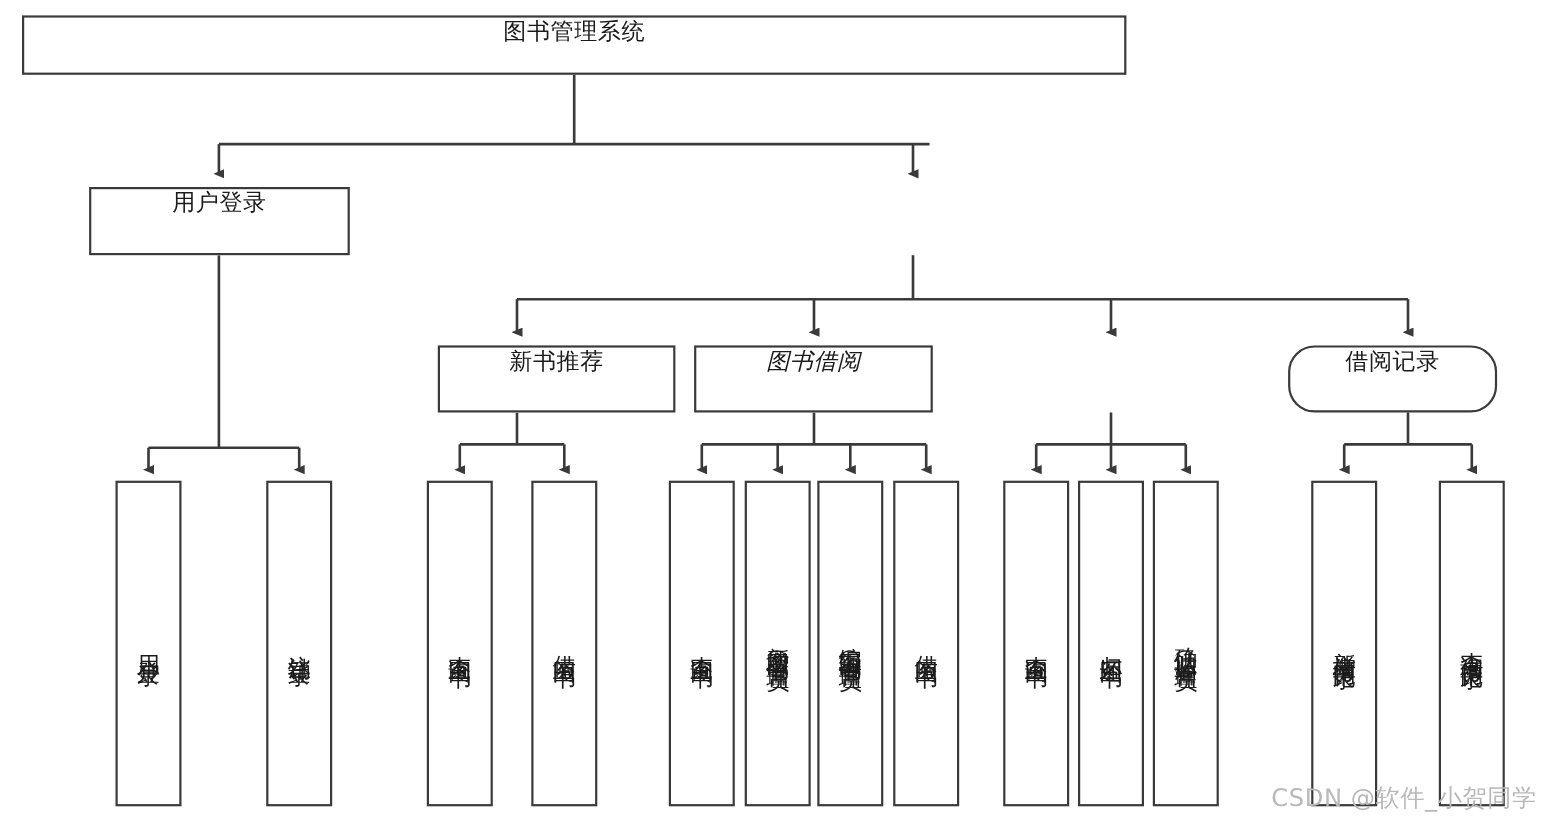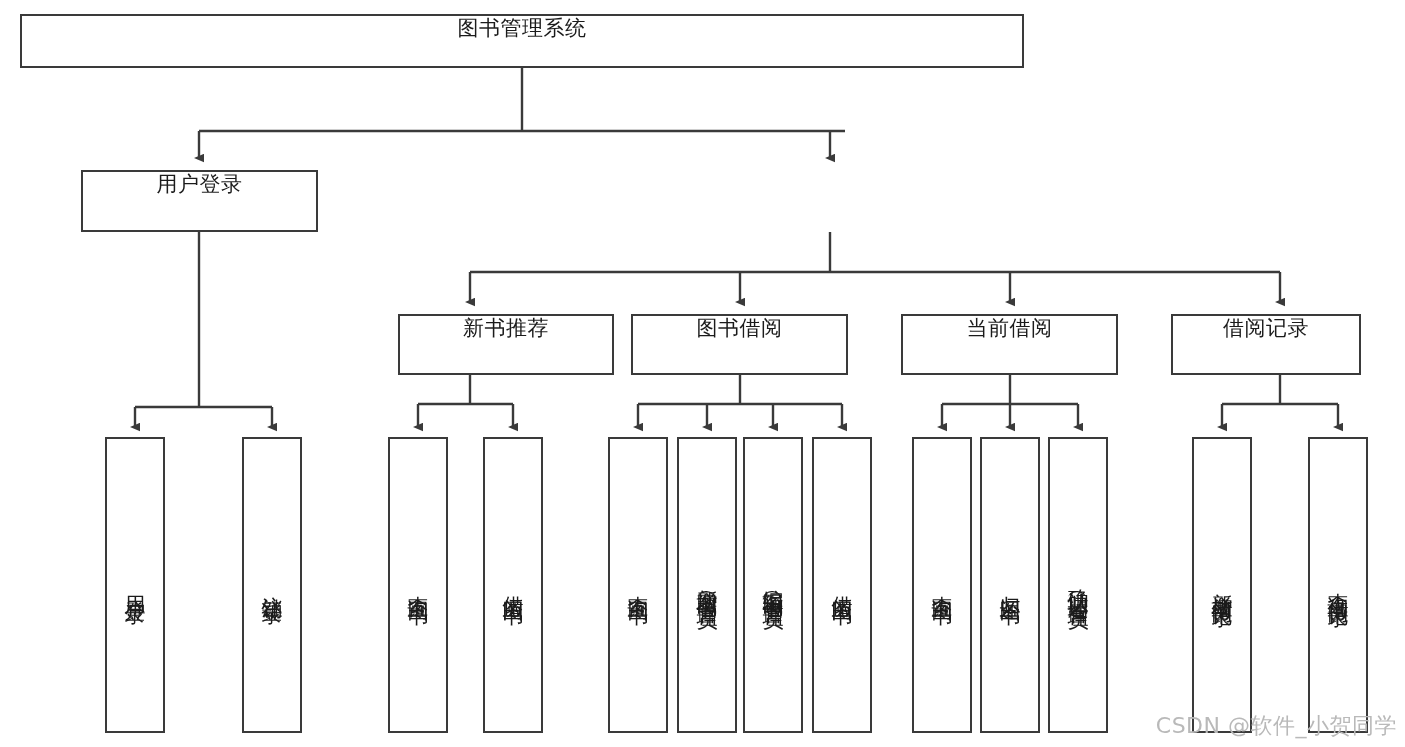--- a/index.html
+++ b/index.html
@@ -136,29 +136,26 @@
 
   <div class="node horiz" style="left:81px; top:170px; width:237px; height:62px;">
     <span class="lbl">用户登录</span>
   </div>
 
 
   <div class="node horiz" style="left:362px; top:314px; width:216px; height:61px;margin-left:36px;">
     <span class="lbl">新书推荐</span>
   </div>
 
-  <div class="node horiz" style="left:631px; top:314px; width:217px; height:61px;">
+  <div class="node horiz" style="left:631px; top:314px; width:217px; height:61px;font-style:italic;">
     <span class="lbl">图书借阅</span>
   </div>
 
-  <div class="node horiz" style="left:901px; top:314px; width:217px; height:61px;">
-    <span class="lbl">当前借阅</span>
-  </div>
-
-  <div class="node horiz" style="left:1171px; top:314px; width:190px; height:61px;">
+
+  <div class="node horiz" style="left:1171px; top:314px; width:190px; height:61px;border-radius:24px;">
     <span class="lbl">借阅记录</span>
   </div>
 
   <div class="node vert" style="left:105px; top:437px; width:60px; height:296px;">
     <span class="lbl">用户登录</span>
   </div>
 
   <div class="node vert" style="left:242px; top:437px; width:60px; height:296px;">
     <span class="lbl">注销登录</span>
   </div>

